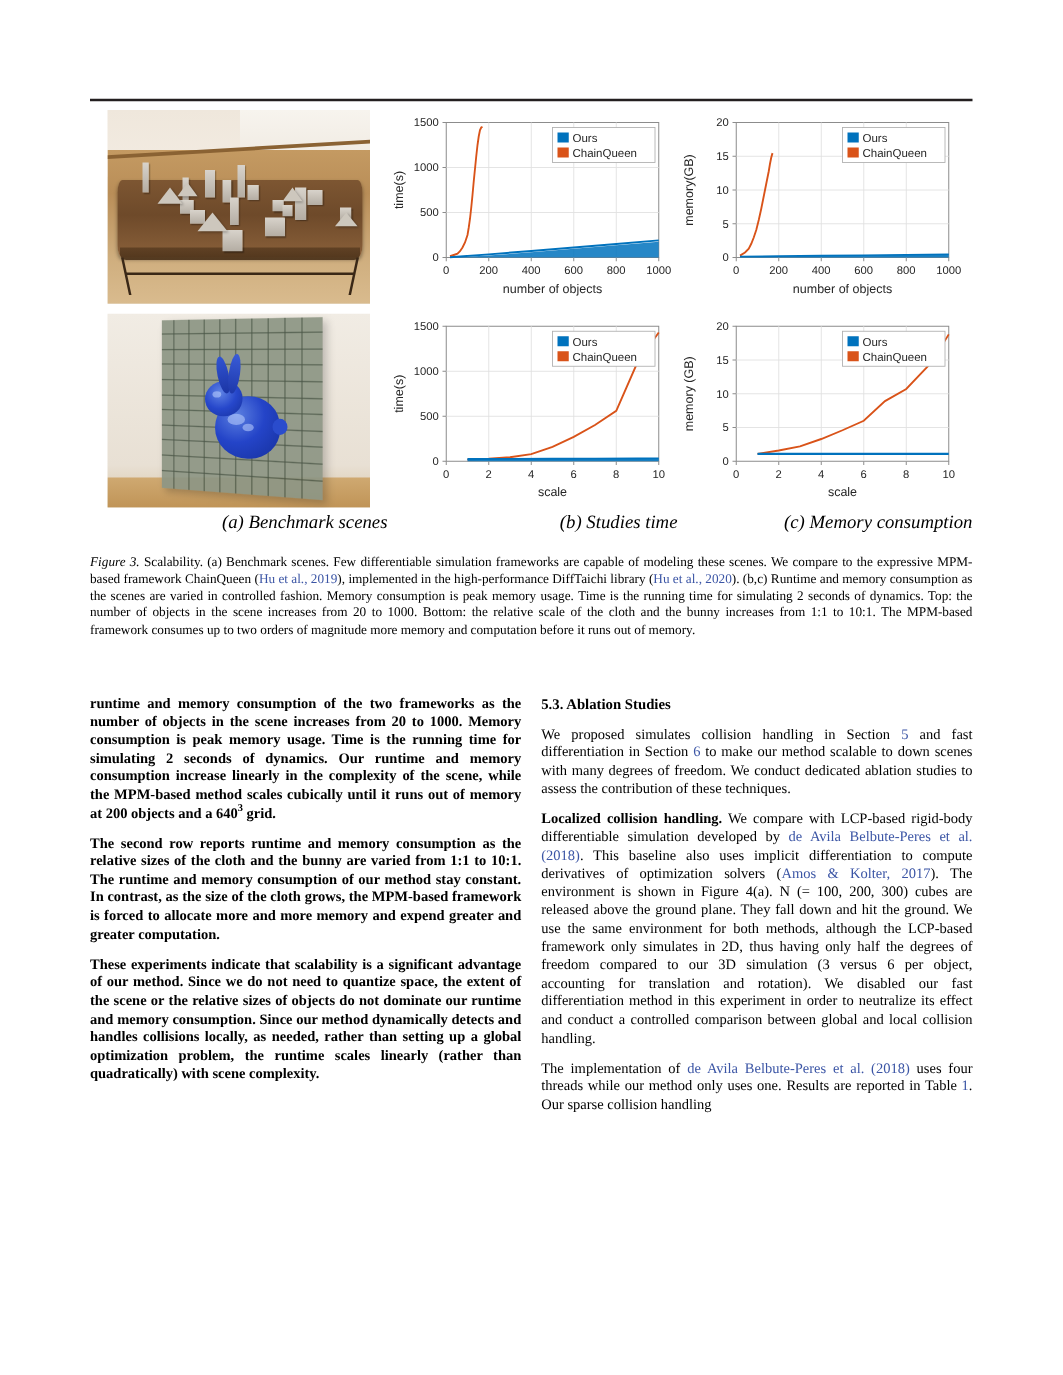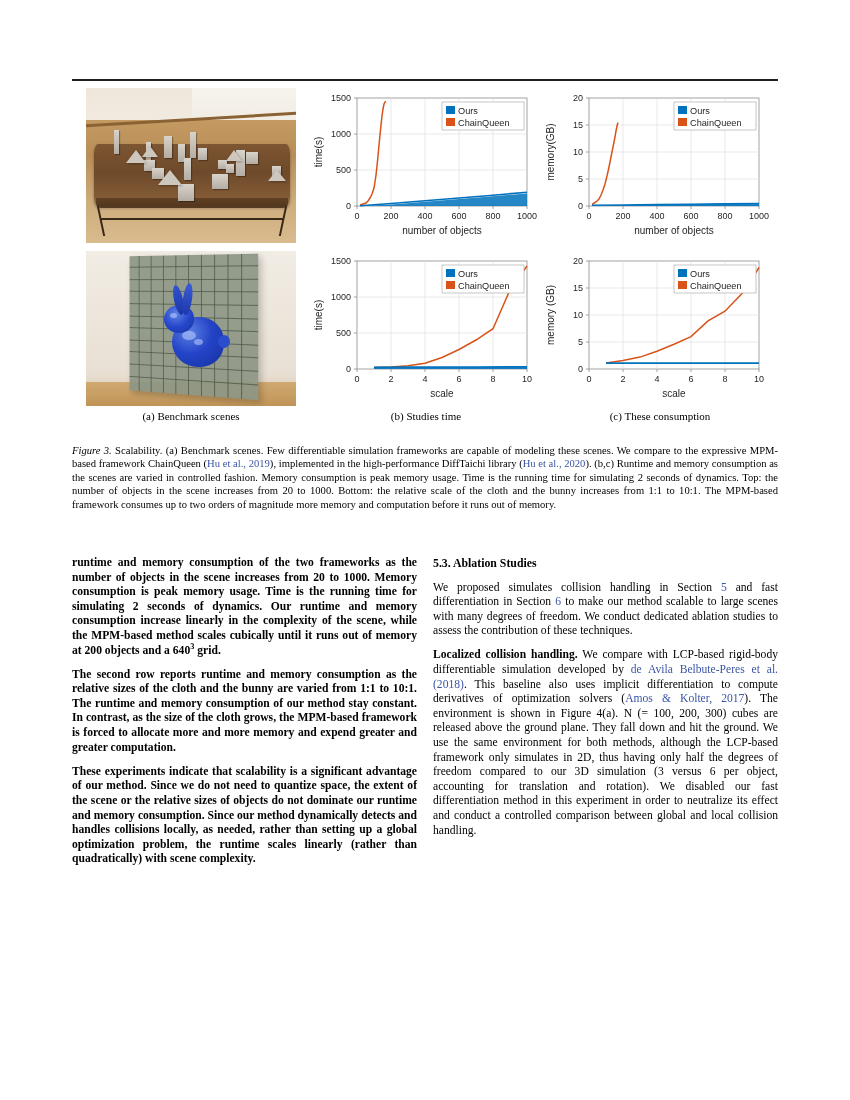--- a/index.html
+++ b/index.html
@@ -68,21 +68,21 @@
       background:radial-gradient(circle at 40% 32%, #5f83e4 0%, #2647cb 50%, #16309c 100%);}
   .bunny .ear1{position:absolute;left:10px;top:-2px;width:9px;height:30px;border-radius:50%;
       background:linear-gradient(#3154d2,#1b35a5);transform:rotate(-12deg);}
   .bunny .ear2{position:absolute;left:19px;top:-4px;width:9px;height:32px;border-radius:50%;
       background:linear-gradient(#3a5cd8,#1d38aa);transform:rotate(8deg);}
   .bunny .tail{position:absolute;left:54px;top:48px;width:12px;height:13px;border-radius:50%;
       background:#2a4ccd;}
   .bunny .hl{position:absolute;background:rgba(190,210,255,.55);border-radius:50%;}
 
   .caps{position:absolute;left:0;top:322px;width:706px;height:16px;}
-  .cap{position:absolute;text-align:center;font-size:11px;}
+  .cap{position:absolute;text-align:right;font-size:15px;font-style:italic;}
   .capA{left:0;width:238px;}
   .capB{left:238px;width:232px;}
   .capC{left:470px;width:236px;}
 
   
   .plot{position:absolute;width:232px;height:155px;}
   .p-tl{left:238px;top:0;}
   .p-tr{left:470px;top:0;}
   .p-bl{left:238px;top:163px;}
   .p-br{left:470px;top:163px;}
@@ -401,36 +401,37 @@
           <rect x="136" y="30" width="9" height="8" fill="#D95319"></rect>
           <text x="148" y="25.5" font-family="Liberation Sans, sans-serif" font-size="9.2" fill="#262626">Ours</text>
           <text x="148" y="37.5" font-family="Liberation Sans, sans-serif" font-size="9.2" fill="#262626">ChainQueen</text>
         </g>
       </svg>
     </div>
 
     <div class="caps">
       <div class="cap capA">(a) Benchmark scenes</div>
       <div class="cap capB">(b) Studies time</div>
-      <div class="cap capC">(c) These consumption</div>
+      <div class="cap capC">(c) Memory consumption</div>
     </div>
   </div>
 
   <div class="figcap">
     <i>Figure 3.</i><span> Scalability. (a) Benchmark scenes. Few differentiable simulation frameworks are capable of modeling these scenes. We compare to the expressive MPM-based framework ChainQueen (</span><span class="cite">Hu et al., 2019</span><span>), implemented in the high-performance DiffTaichi library (</span><span class="cite">Hu et al., 2020</span><span>). (b,c) Runtime and memory consumption as the scenes are varied in controlled fashion. Memory consumption is peak memory usage. Time is the running time for simulating 2 seconds of dynamics. Top: the number of objects in the scene increases from 20 to 1000. Bottom: the relative scale of the cloth and the bunny increases from 1:1 to 10:1. The MPM-based framework consumes up to two orders of magnitude more memory and computation before it runs out of memory.</span>
   </div>
 
   <div class="col colL">
     <p><span>runtime and memory consumption of the two frameworks as the number of objects in the scene increases from 20 to 1000. Memory consumption is peak memory usage. Time is the running time for simulating 2 seconds of dynamics. Our runtime and memory consumption increase linearly in the complexity of the scene, while the MPM-based method scales cubically until it runs out of memory at 200 objects and a 640</span><sup>3</sup><span> grid.</span></p>
     <p>The second row reports runtime and memory consumption as the relative sizes of the cloth and the bunny are varied from 1:1 to 10:1. The runtime and memory consumption of our method stay constant. In contrast, as the size of the cloth grows, the MPM-based framework is forced to allocate more and more memory and expend greater and greater computation.</p>
     <p>These experiments indicate that scalability is a significant advantage of our method. Since we do not need to quantize space, the extent of the scene or the relative sizes of objects do not dominate our runtime and memory consumption. Since our method dynamically detects and handles collisions locally, as needed, rather than setting up a global optimization problem, the runtime scales linearly (rather than quadratically) with scene complexity.</p>
   </div>
 
   <div class="col colR">
     <div class="h2">5.3. Ablation Studies</div>
 
-    <p><span>We proposed simulates collision handling in Section </span><span class="cite">5</span><span> and fast differentiation in Section </span><span class="cite">6</span><span> to make our method scalable to large scenes with many degrees of freedom. We conduct dedicated ablation studies to assess the contribution of these techniques.</span></p>
+    <p><span>We proposed simulates collision handling in Section </span><span class="cite">5</span><span> and fast differentiation in Section </span><span class="cite">6</span><span> to make our method scalable to down scenes with many degrees of freedom. We conduct dedicated ablation studies to assess the contribution of these techniques.</span></p>
 
     <p><span class="runin">Localized collision handling.</span><span> We compare with LCP-based rigid-body differentiable simulation developed by </span><span class="cite">de Avila Belbute-Peres et al. (2018)</span><span>. This baseline also uses implicit differentiation to compute derivatives of optimization solvers (</span><span class="cite">Amos &amp; Kolter, 2017</span><span>). The environment is shown in Figure 4(a). N (= 100, 200, 300) cubes are released above the ground plane. They fall down and hit the ground. We use the same environment for both methods, although the LCP-based framework only simulates in 2D, thus having only half the degrees of freedom compared to our 3D simulation (3 versus 6 per object, accounting for translation and rotation). We disabled our fast differentiation method in this experiment in order to neutralize its effect and conduct a controlled comparison between global and local collision handling.</span></p>
 
+    <p><span>The implementation of </span><span class="cite">de Avila Belbute-Peres et al. (2018)</span><span> uses four threads while our method only uses one. Results are reported in Table </span><span class="cite">1</span><span>. Our sparse collision handling</span></p>
   </div>
 
 </div>
 
 </body></html>

